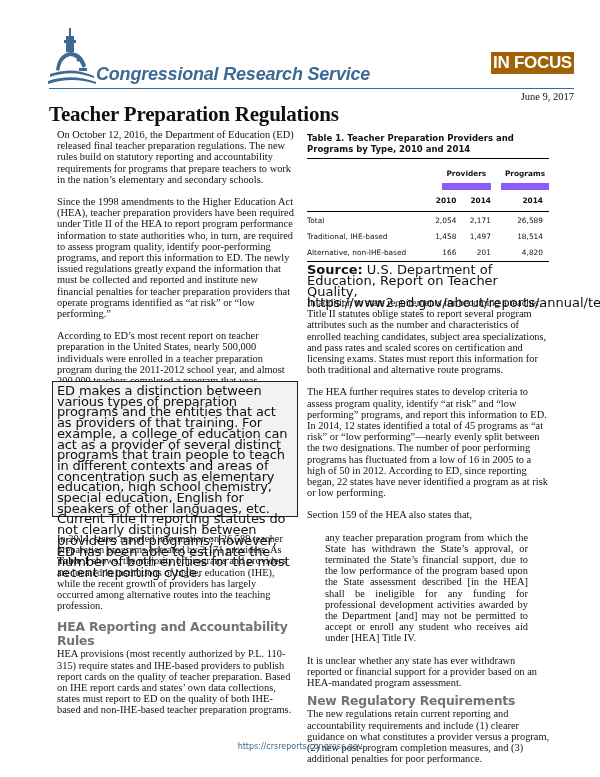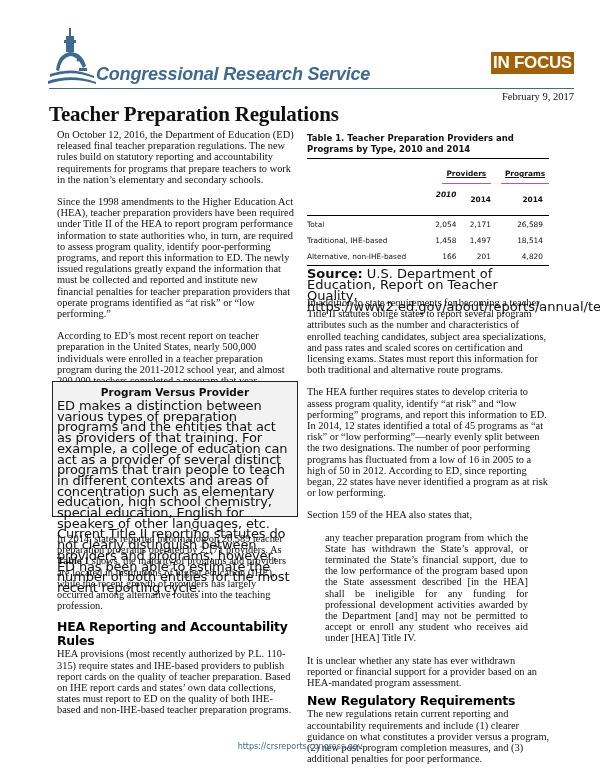--- a/index.html
+++ b/index.html
@@ -17,30 +17,30 @@
 
   .col { position: absolute; font-size: 10.4px; line-height: 11.2px; }
   .col p { margin-bottom: 11px; }
   .left { left: 57px; top: 129px; width: 238px; }
   .right { left: 307px; width: 245px; }
 
   .sidebar { position: absolute; left: 52px; top: 381px; width: 246px; height: 136px; border: 1px solid #222; background: #f2f2f2; padding: 4px 4px; }
   .sidebar h3 { font-family: "DejaVu Sans", sans-serif; font-size: 10.5px; font-weight: bold; text-align: center; margin-bottom: 3px; }
   .sidebar div.body { font-family: "DejaVu Sans", sans-serif; font-size: 13px; line-height: 10.7px; letter-spacing: -0.15px; }
 
-  .h2 { font-family: "DejaVu Sans", sans-serif; font-weight: bold; color: #000000; font-size: 12.4px; letter-spacing: -0.2px; line-height: 14px; }
+  .h2 { font-family: "DejaVu Sans", sans-serif; font-weight: bold; color: #737373; font-size: 12.4px; letter-spacing: -0.2px; line-height: 14px; }
 
   .table-wrap { position: absolute; left: 307px; top: 133px; width: 242px; font-family: "DejaVu Sans", sans-serif; }
   .table-caption { font-size: 8.5px; font-weight: bold; line-height: 10.5px; margin-bottom: 4px; }
   table { width: 100%; border-collapse: collapse; font-size: 7.4px; }
   table.t thead tr.r1 th { padding-top: 10px; padding-bottom: 6px; font-weight: bold; }
   table.t th, table.t td { text-align: right; }
   table.t td.label { text-align: left; }
   .top-rule { border-top: 1.2px solid #000; }
-  .group-line { border-bottom: 1px solid #8b5cf6; text-decoration: underline; }
+  .group-line { border-bottom: 7px solid #8b5cf6; }
   .mid-rule { border-bottom: 1.2px solid #000; }
   .bot-rule { border-top: 1px solid #000; }
   table.t tbody td { height: 16.5px; }
   .source { font-size: 13px; line-height: 11px; margin-top: 2px; }
 
   .blockquote { padding-left: 18px; padding-right: 24px; text-align: justify; margin-bottom: 9px; }
   .footer { position: absolute; left: 0; right: 0; top: 742px; text-align: center; font-family: "DejaVu Sans", sans-serif; font-size: 8px; color: #3d6a93; }
   b { font-weight: bold; }
 </style>
 </head>
@@ -58,31 +58,30 @@
         <circle cx="34" cy="37" r="1.5"></circle>
       <rect x="31" y="42" width="8" height="3"></rect>
       <path d="M2 48 Q24 40 46 50 L46 52 Q24 43 2 51 Z"></path>
       <path d="M0 55 Q24 47 48 56 L48 58 Q24 50 0 58 Z"></path>
     </g>
   </svg>
   <div class="logo-name">Congressional Research Service</div>
 </div>
 <div class="in-focus">IN FOCUS</div>
 <div class="rule"></div>
-<div class="date">February 9, 2017</div>
+<div class="date">June 9, 2017</div>
 <h1 class="title">Teacher Preparation Regulations</h1>
 
 <div class="col left">
   <p>On October 12, 2016, the Department of Education (ED) released final teacher preparation regulations. The new rules build on statutory reporting and accountability requirements for programs that prepare teachers to work in the nation’s elementary and secondary schools.</p>
   <p>Since the 1998 amendments to the Higher Education Act (HEA), teacher preparation providers have been required under Title II of the HEA to report program performance information to state authorities who, in turn, are required to assess program quality, identify poor-performing programs, and report this information to ED. The newly issued regulations greatly expand the information that must be collected and reported and institute new financial penalties for teacher preparation providers that operate programs identified as “at risk” or “low performing.”</p>
   <p>According to ED’s most recent report on teacher preparation in the United States, nearly 500,000 individuals were enrolled in a teacher preparation program during the 2011-2012 school year, and almost 200,000 teachers completed a program that year.</p>
 </div>
 
 <div class="sidebar">
-  <h3>Program Versus Provider</h3>
   <div class="body">ED makes a distinction between various types of preparation programs and the entities that act as providers of that training. For example, a college of education can act as a provider of several distinct programs that train people to teach in different contexts and areas of concentration such as elementary education, high school chemistry, special education, English for speakers of other languages, etc. Current Title II reporting statutes do not clearly distinguish between providers and programs; however, ED has been able to estimate the number of both entities for the most recent reporting cycle.</div>
 </div>
 
 <div class="col left" style="top:533px;">
   <p style="margin-bottom:9px;"><span>In 2014, states reported information on 26,589 teacher preparation programs operated by 2,171 providers. As </span><b>Table 1</b><span> shows, the majority of programs and providers are located in institutions of higher education (IHE), while the recent growth of providers has largely occurred among alternative routes into the teaching profession.</span></p>
   <div class="h2">HEA Reporting and Accountability Rules</div>
   <p>HEA provisions (most recently authorized by P.L. 110-315) require states and IHE-based providers to publish report cards on the quality of teacher preparation. Based on IHE report cards and states’ own data collections, states must report to ED on the quality of both IHE-based and non-IHE-based teacher preparation programs.</p>
 </div>
 
 <div class="table-wrap">
@@ -93,21 +92,21 @@
         <th></th>
         <th colspan="2" style="text-align:center;padding-left:20px;">
             <span class="group-line" style="display:block;padding-bottom:5px;">Providers</span>
           </th>
         <th style="text-align:center;padding-left:10px;">
             <span class="group-line" style="display:block;padding-bottom:5px;">Programs</span>
           </th>
       </tr>
       <tr class="mid-rule">
         <th></th>
-        <th style="padding-bottom:16px;font-style:italic;">2010</th>
+        <th style="padding-bottom:6px;">2010</th>
         <th style="padding-bottom:6px;">2014</th>
         <th style="padding-bottom:6px;padding-right:6px;">2014</th>
       </tr>
     </thead>
     <tbody>
       <tr>
         <td class="label">Total</td>
         <td>2,054</td>
         <td>2,171</td>
         <td style="padding-right:6px;">26,589</td>

